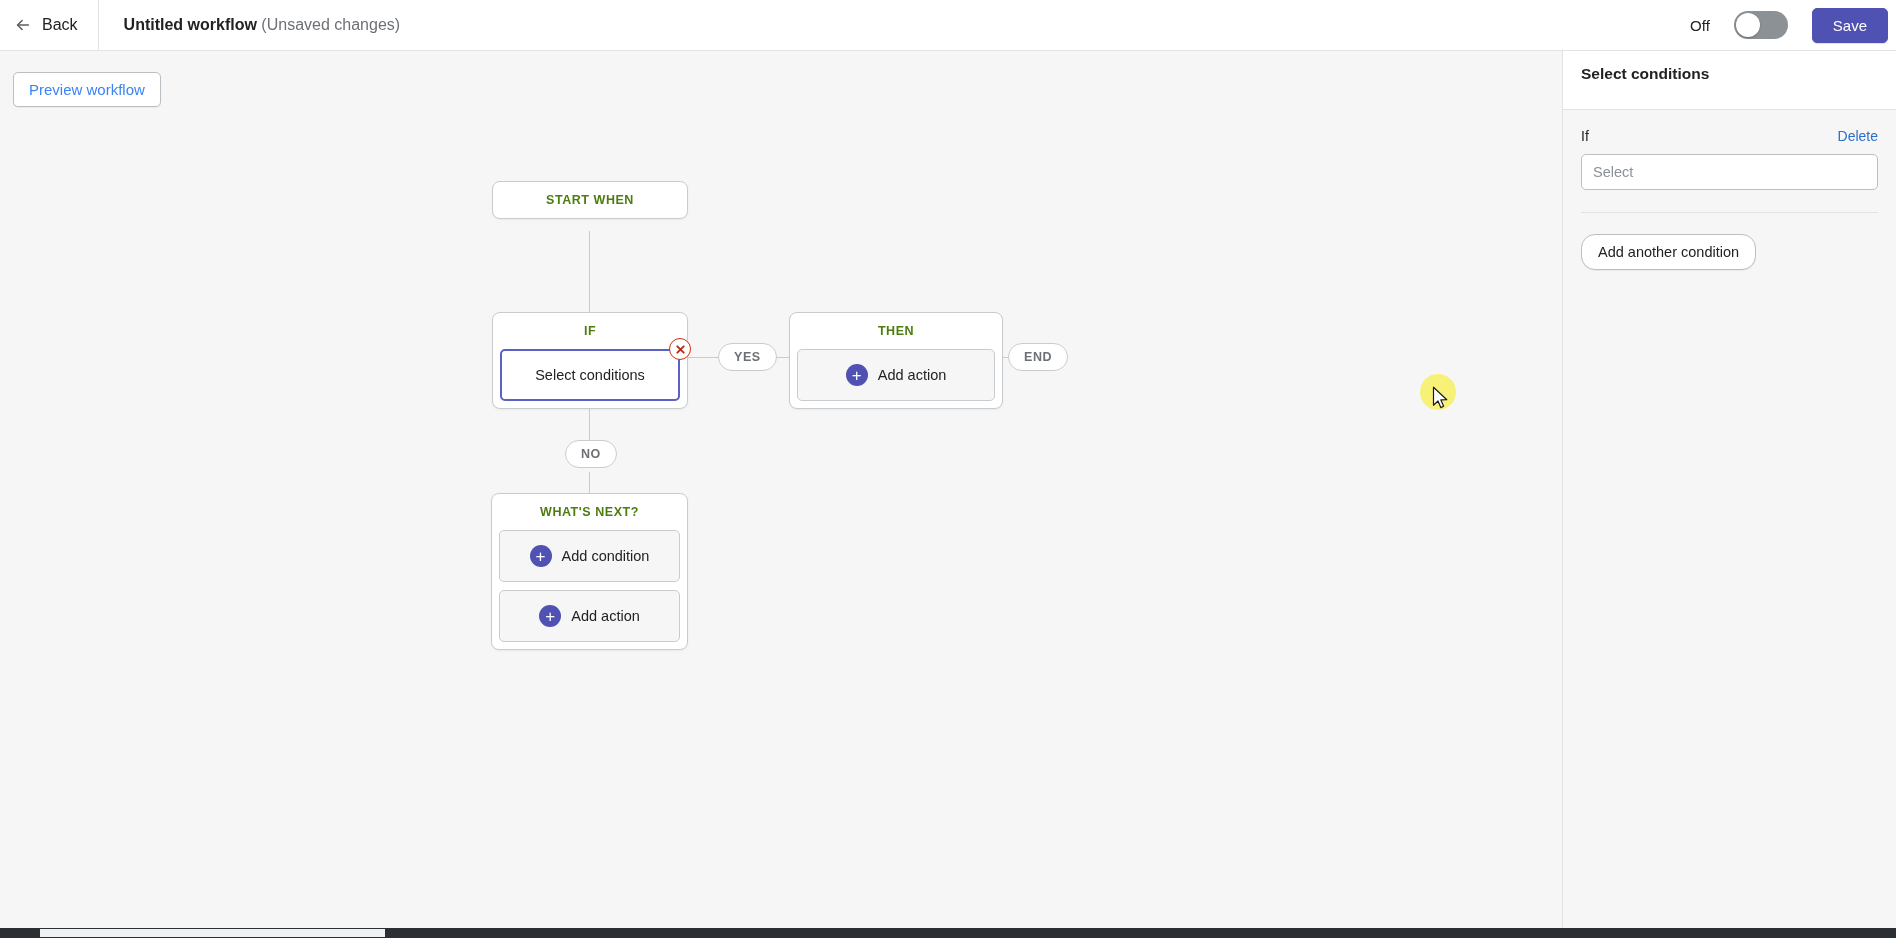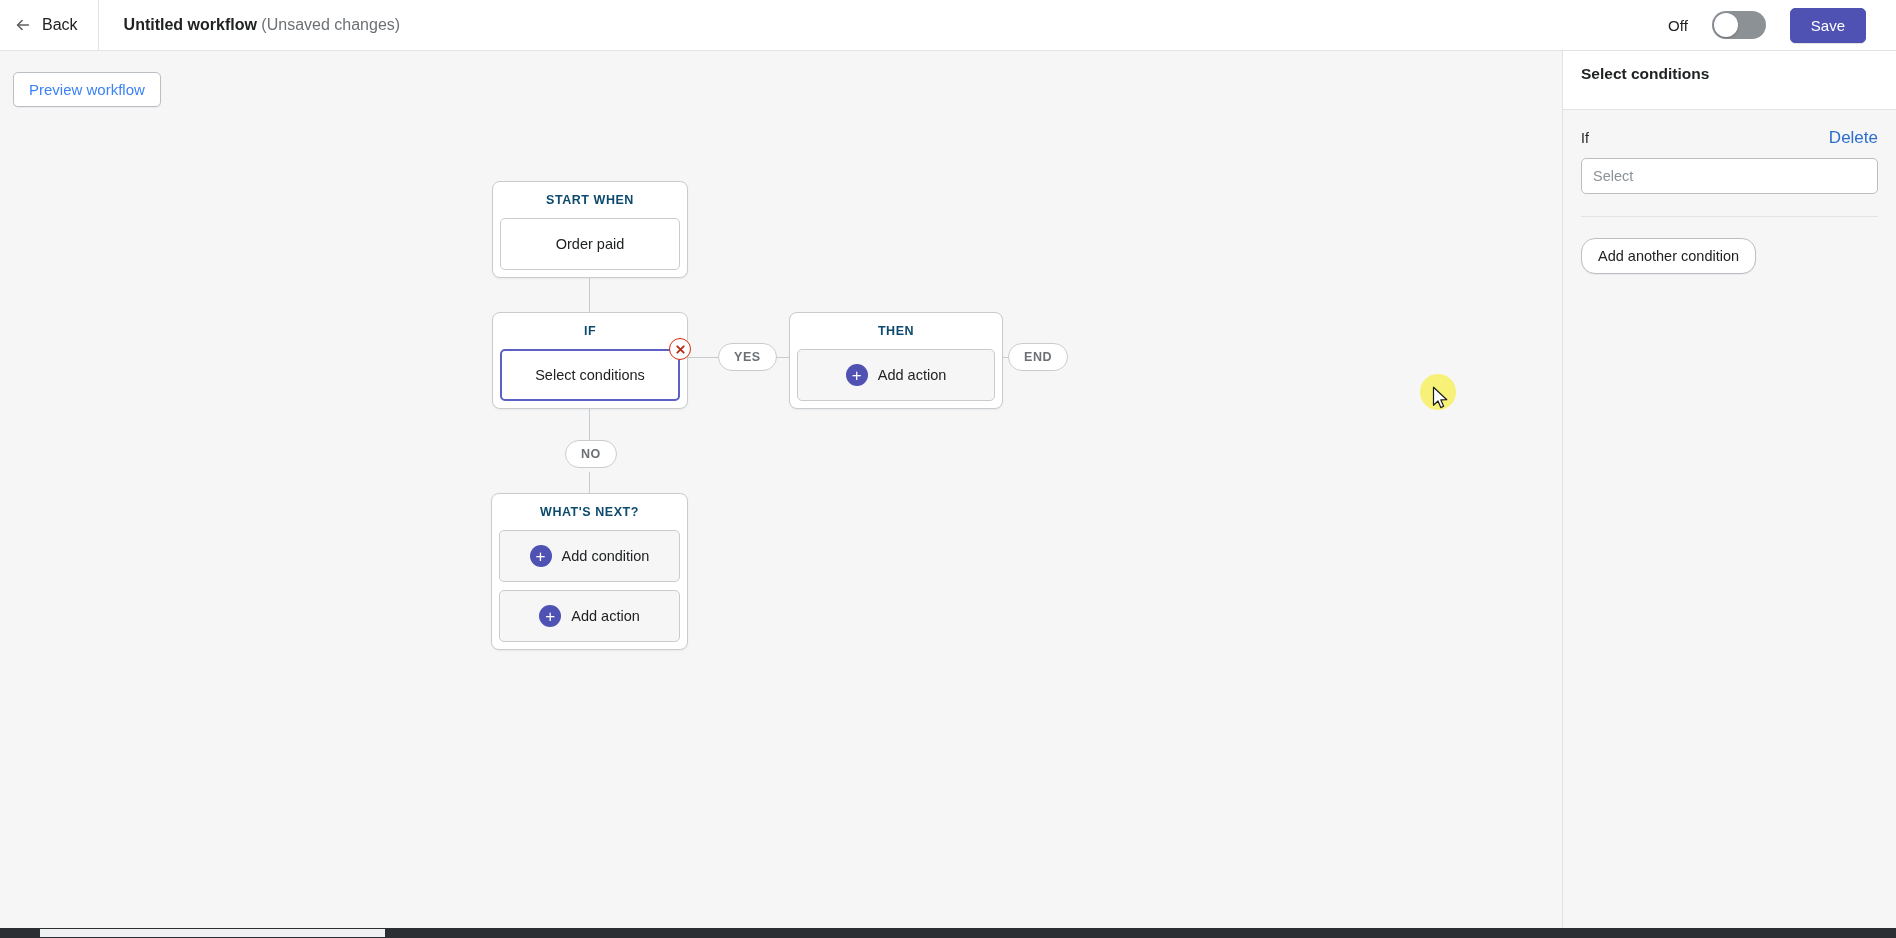--- a/index.html
+++ b/index.html
@@ -51,21 +51,21 @@
   }
   .wf-title .unsaved {
     font-weight: 400;
     color: #6d7175;
   }
   .topbar-right {
     margin-left: auto;
     display: flex;
     align-items: center;
     gap: 24px;
-    padding-right: 30px;
+    padding-right: 8px;
   }
   .toggle-label {
     font-size: 15px;
     color: #202223;
   }
   .toggle {
     width: 54px; height: 28px;
     border-radius: 14px;
     background: #8c9196;
     position: relative;
@@ -125,21 +125,21 @@
     border: 1px solid #c9cccf;
     border-radius: 8px;
     box-shadow: 0 1px 2px rgba(22,29,37,.06);
     z-index: 3;
   }
   .node-head {
     text-align: center;
     font-size: 12.5px;
     font-weight: 700;
     letter-spacing: .55px;
-    color: #0c4a6e;
+    color: #4d7c0f;
     padding: 11px 0 11px;
   }
   .node-body { padding: 0 7px 7px; }
 
   .inner-card {
     border: 1px solid #c9cccf;
     border-radius: 5px;
     background: #ffffff;
     height: 52px;
     display: flex;
@@ -235,21 +235,21 @@
   }
   .panel-section { padding: 18px 18px 0; }
   .panel-row {
     display: flex;
     align-items: baseline;
     justify-content: space-between;
     margin-bottom: 10px;
   }
   .panel-row-label { font-size: 14px; color: #202223; }
   .delete-link {
-    font-size: 17px;
+    font-size: 14px;
     color: #2c6ecb;
     cursor: pointer;
   }
   .select-input {
     width: 100%;
     height: 36px;
     background: #ffffff;
     border: 1px solid #babfc3;
     border-radius: 5px;
     font-size: 14.5px;
@@ -345,25 +345,20 @@
 
     <div class="conn v" style="left:589px; top:180px; height:82px;"></div>
     <div class="conn v" style="left:589px; top:353px; height:36px;"></div>
     <div class="conn v" style="left:589px; top:421px; height:22px;"></div>
     <div class="conn h" style="left:679px; top:306px; width:40px;"></div>
     <div class="conn h" style="left:768px; top:306px; width:22px;"></div>
     <div class="conn h" style="left:986px; top:306px; width:22px;"></div>
 
     <div class="node" style="left:492px; top:130px; width:196px;">
       <div class="node-head">START WHEN</div>
-      <div class="node-body">
-        <div class="inner-card">
-          <span>Order paid</span>
-        </div>
-      </div>
     </div>
 
     <div class="node" style="left:492px; top:261px; width:196px;">
       <div class="node-head">IF</div>
       <div class="node-body">
         <div class="inner-card selected">
           <span>Select conditions</span>
           <span class="err-badge">
             <svg width="11" height="11" viewBox="0 0 12 12" fill="none" stroke="#b52a12" stroke-width="2" stroke-linecap="round">
               <path d="M2.5 2.5l7 7M9.5 2.5l-7 7"></path>

